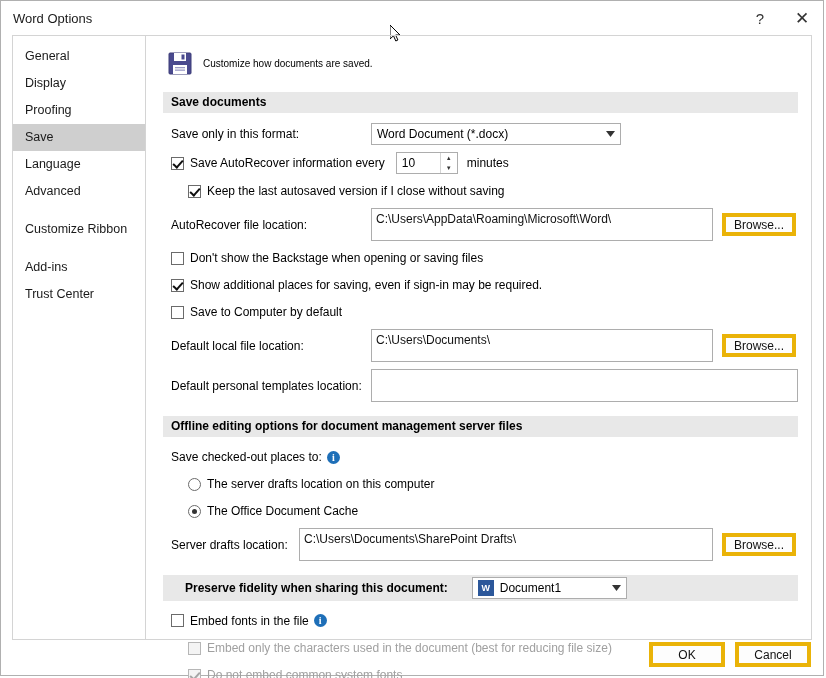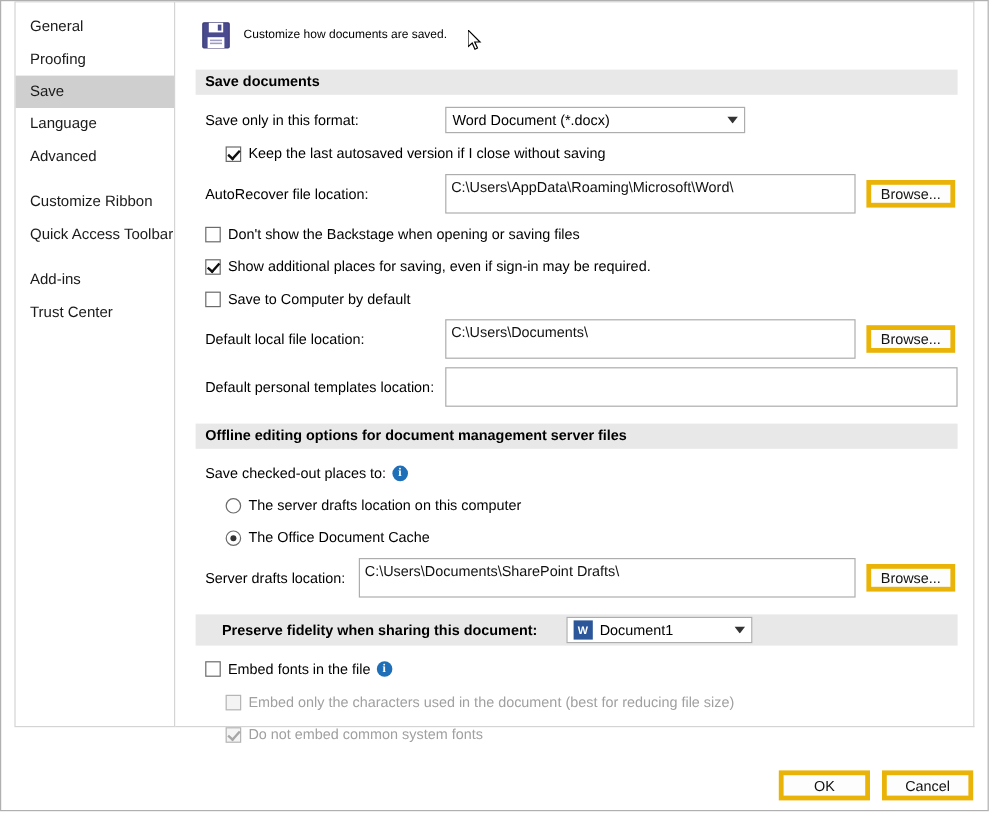--- a/index.html
+++ b/index.html
@@ -318,36 +318,43 @@
   .footer .btn {
     width: 76px;
     height: 25px;
   }
 </style>
 </head>
 <body>
 
 <div class="dialog">
 
+  <div class="titlebar">
+    <span class="title-text">Word Options</span>
+    <div class="title-buttons">
+      <div class="title-btn">?</div>
+      <div class="title-btn close">✕</div>
+    </div>
+  </div>
 
   <svg class="cursor" viewBox="0 0 12 18">
     <polygon points="0,0 0,14 3.5,10.8 5.8,16 7.9,15 5.6,10 10,10" fill="#ffffff" stroke="#000000" stroke-width="1"></polygon>
   </svg>
 
   <div class="content">
 
     <div class="sidebar">
       <div class="nav-item">General</div>
+      <div class="nav-item">Display</div>
       <div class="nav-item">Proofing</div>
       <div class="nav-item selected">Save</div>
       <div class="nav-item">Language</div>
       <div class="nav-item">Advanced</div>
       <div class="nav-gap"></div>
       <div class="nav-item">Customize Ribbon</div>
-      <div class="nav-item">Quick Access Toolbar</div>
       <div class="nav-gap"></div>
       <div class="nav-item">Add-ins</div>
       <div class="nav-item">Trust Center</div>
     </div>
 
     <div class="panel">
 
       <div class="panel-header">
         <svg class="save-icon" viewBox="0 0 26 26">
           <rect x="2" y="3" width="22" height="21" rx="1" fill="#4a4a8f"></rect>
@@ -368,20 +375,34 @@
         <div class="combo" style="width:250px;">
           <span>Word Document (*.docx)</span>
           <span class="arrow">
             <svg width="9" height="6" viewBox="0 0 9 6">
                 <polygon points="0,0 9,0 4.5,6" fill="#333"></polygon>
               </svg>
           </span>
         </div>
       </div>
 
+      <div class="row">
+        <span class="indent1" style="display:flex;align-items:center;">
+          <span class="cb checked"></span>
+          <span class="label">Save AutoRecover information every</span>
+        </span>
+        <div class="spinner" style="margin-left:11px;">
+          <span>10</span>
+          <span class="spin-btns">
+            <div>▲</div>
+            <div>▼</div>
+          </span>
+        </div>
+        <span class="label" style="margin-left:9px;">minutes</span>
+      </div>
 
       <div class="row">
         <span class="indent2" style="display:flex;align-items:center;">
           <span class="cb checked"></span>
           <span class="label">Keep the last autosaved version if I close without saving</span>
         </span>
       </div>
 
       <div class="row">
         <span class="lbl-col">AutoRecover file location:</span>

